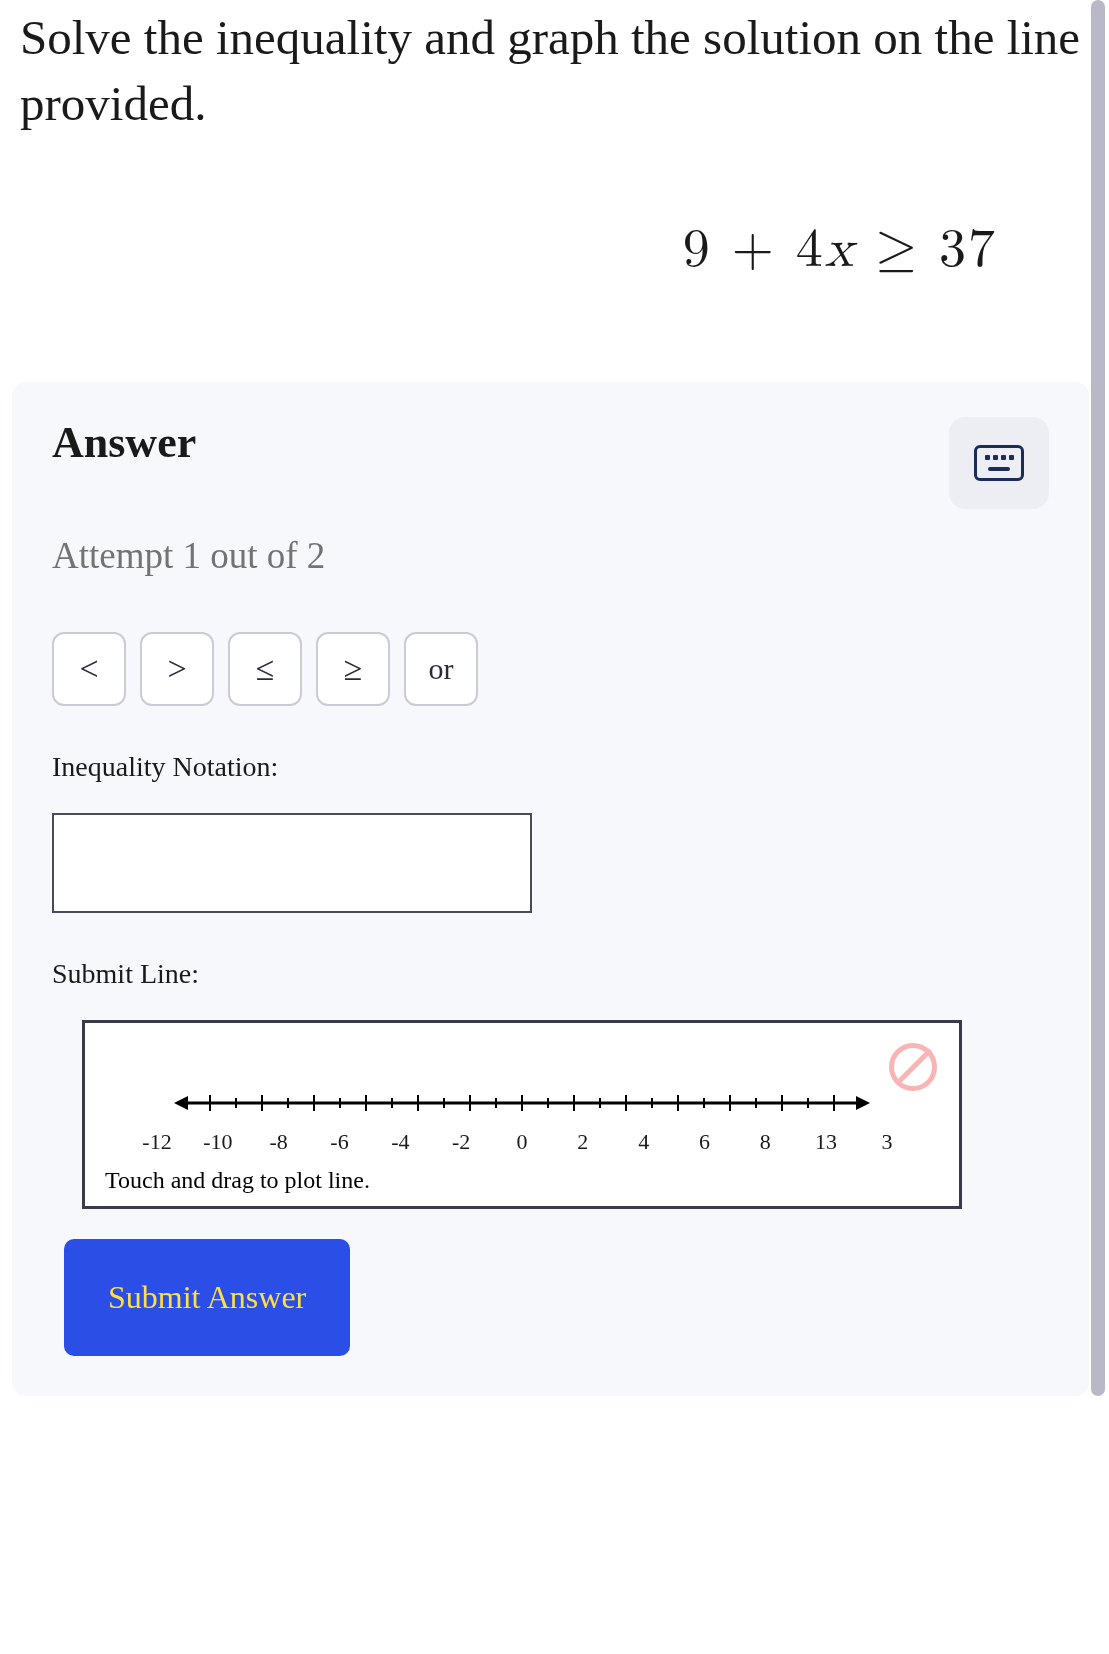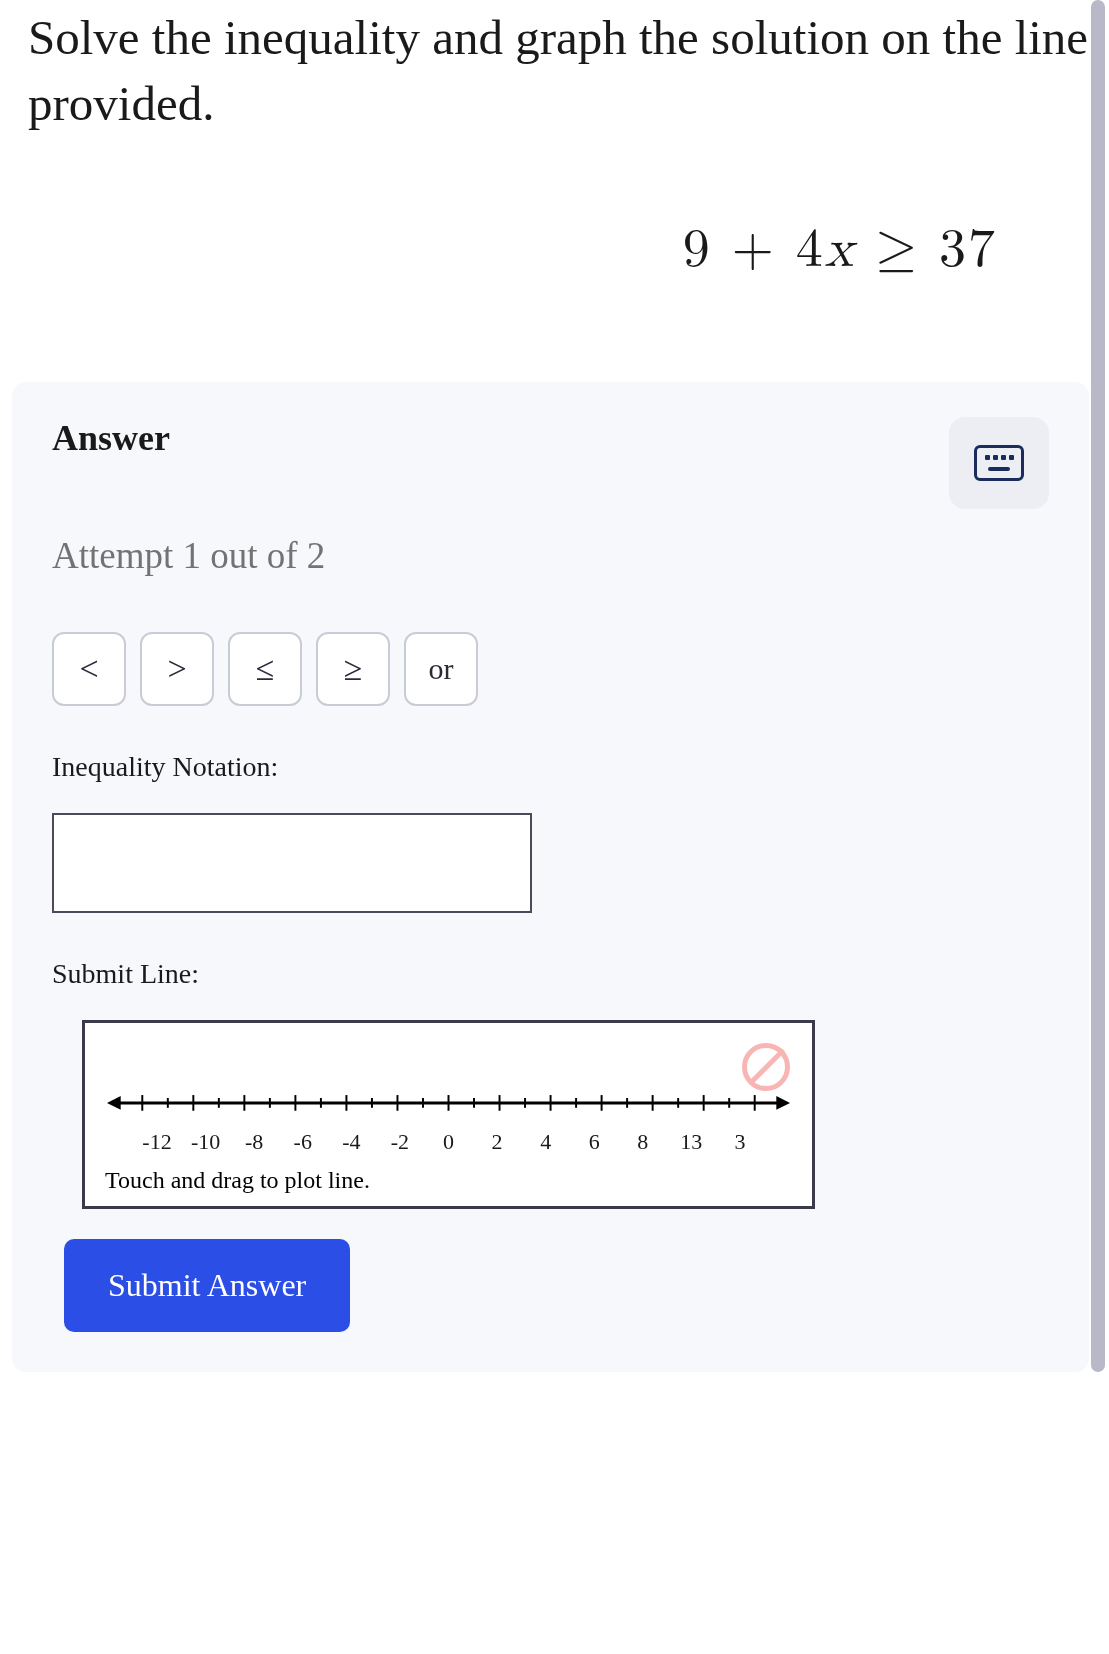--- a/index.html
+++ b/index.html
@@ -19,21 +19,21 @@
     right: 4px;
     top: 0;
     bottom: 0;
     width: 14px;
     background: #b8b8c8;
     border-radius: 7px;
   }
   .question {
     font-size: 49px;
     line-height: 1.35;
-    padding: 5px 20px 0 28px;
+    padding: 5px 20px 0 20px;
   }
   .equation {
     font-family: 'Latin Modern Math', 'Cambria Math', Georgia, serif;
     font-size: 54px;
     text-align: center;
     padding: 80px 0 100px 0;
     width: 780px;
     margin-left: 450px;
     letter-spacing: 2px;
   }
@@ -43,21 +43,21 @@
     border-radius: 14px;
     padding: 35px 40px 40px 40px;
     position: relative;
   }
   .answer-header {
     display: flex;
     justify-content: space-between;
     align-items: flex-start;
   }
   .answer-title {
-    font-size: 36px;
+    font-size: 44px;
     font-weight: bold;
   }
   .keypad-button {
     width: 100px;
     height: 92px;
     background: #eceef3;
     border-radius: 16px;
     display: flex;
     align-items: center;
     justify-content: center;
@@ -128,21 +128,21 @@
     margin-top: 30px;
     font-size: 30px;
     padding: 10px;
     font-family: Georgia, serif;
   }
   .number-line-box {
     margin-top: 30px;
     border: 3px solid #3a3a4a;
     background: #fff;
     padding: 40px 20px 12px 20px;
-    width: 733px;
+    width: 880px;
     margin-left: 30px;
     position: relative;
     cursor: crosshair;
   }
   .nl-forbidden {
     position: absolute;
     right: 22px;
     top: 20px;
     width: 48px;
     height: 48px;
@@ -171,26 +171,26 @@
   .nl-labels span { width: 40px; text-align: center; }
   .nl-hint {
     text-align: left;
     color: #000000;
     font-size: 24px;
     margin-top: 12px;
   }
   .submit-btn {
     margin-top: 30px;
     background: #2b4ee6;
-    color: #ffffff;
+    color: #fde047;
     font-size: 32px;
     font-family: Georgia, serif;
     border: none;
     border-radius: 10px;
-    padding: 28px 44px;
+    padding: 40px 44px;
     cursor: pointer;
     margin-left: 12px;
   }
 </style>
 </head>
 <body>
 
 <div class="page">
   <div class="scrollbar-right"></div>
 

